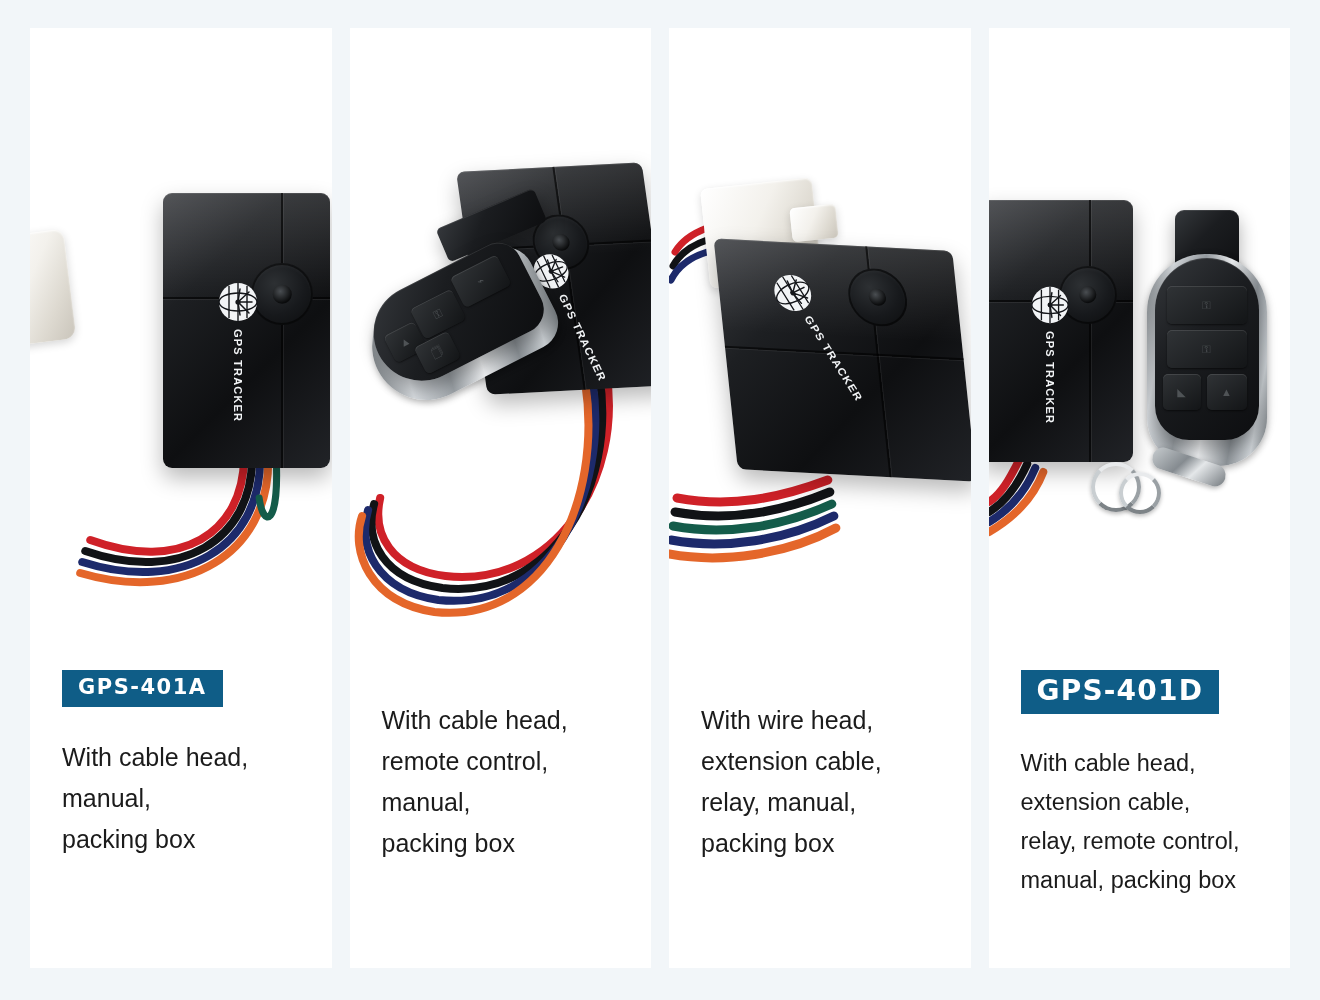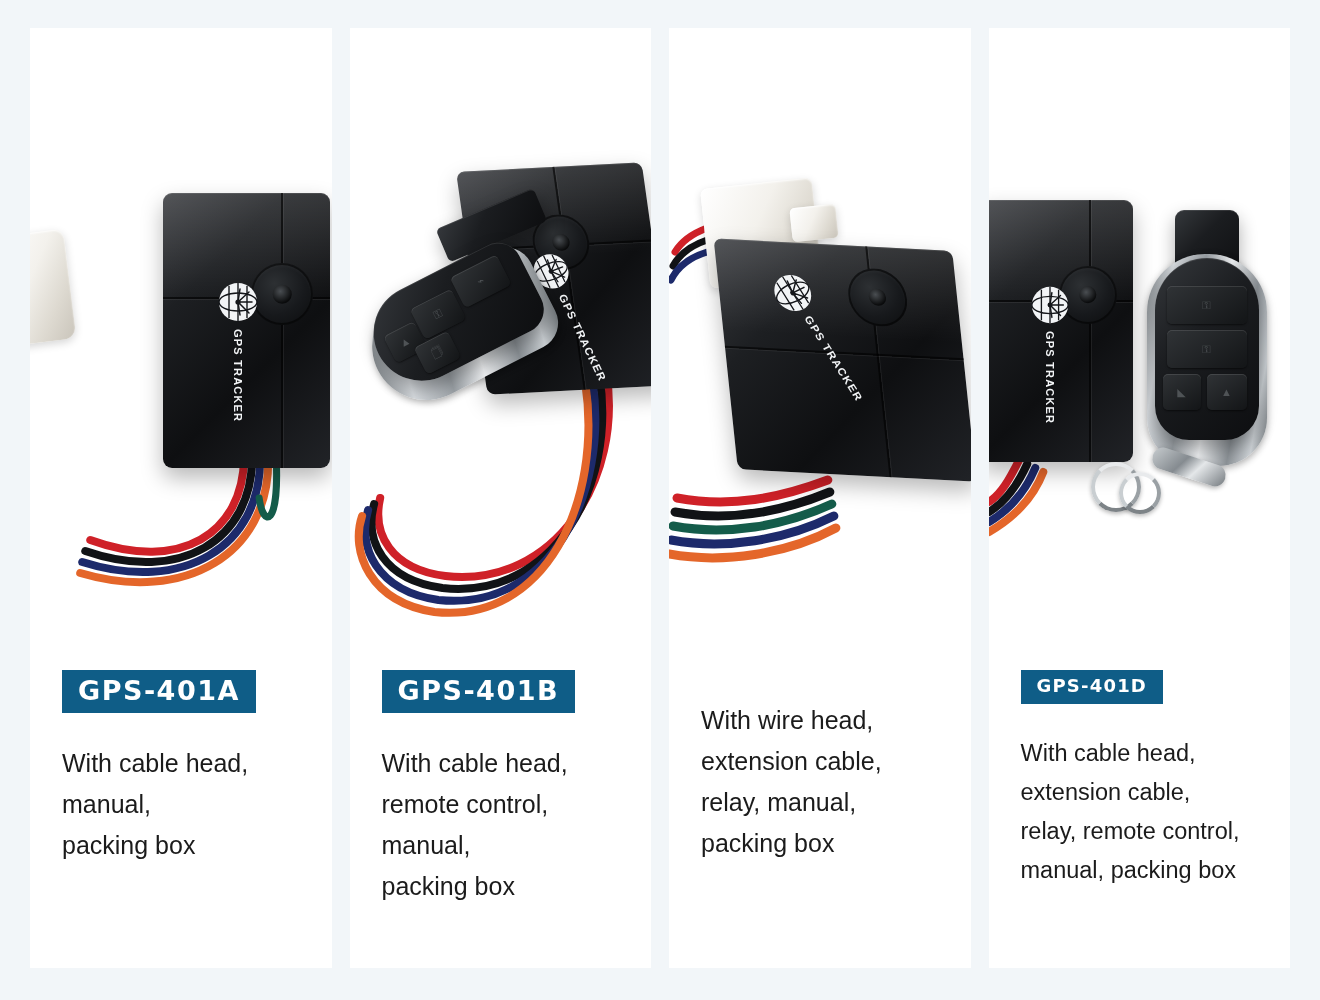--- a/index.html
+++ b/index.html
@@ -145,35 +145,35 @@
     left:32px; right:16px;
     top:642px;
   }
   .badge {
     display:inline-block;
     background:#0f5d87;
     color:#ffffff;
     padding:7px 16px 9px 16px;
     font-family:"DejaVu Sans", sans-serif;
     font-weight:bold;
-    font-size:27px;
+    font-size:21px;
     letter-spacing:1.5px;
     line-height:1;
     white-space:nowrap;
   }
   .desc {
     margin-top:30px;
     color:#1b1b1b;
     font-family:"Liberation Sans", sans-serif;
     font-size:25px;
     line-height:41px;
     white-space:pre-line;
   }
   .panel.compact .desc { font-size:23.5px; line-height:39px; }
-  .panel.compact .badge { font-size:18px; letter-spacing:1.2px;text-align:center; }
+  .panel.compact .badge { font-size:28px; letter-spacing:1.2px;text-align:center; }
 </style>
 </head>
 <body>
 
 <div class="sheet">
   <div class="panel-row">
 
     <div class="panel">
       <div class="photo">
 
@@ -275,21 +275,20 @@
           <div class="fob-btn" style="left:26px; top:78px; width:34px; height:30px;">
               <span>▲</span>
             </div>
           <div class="fob-btn" style="left:48px; top:102px; width:38px; height:30px;">
               <span>🗍</span>
             </div>
         </div>
       </div>
 
       <div class="caption">
-        <div class="badge">GPS-401B</div>
         <div class="desc">With cable head,
 remote control,
 manual,
 packing box</div>
       </div>
     </div>
 
     <div class="panel">
       <div class="photo">
 

